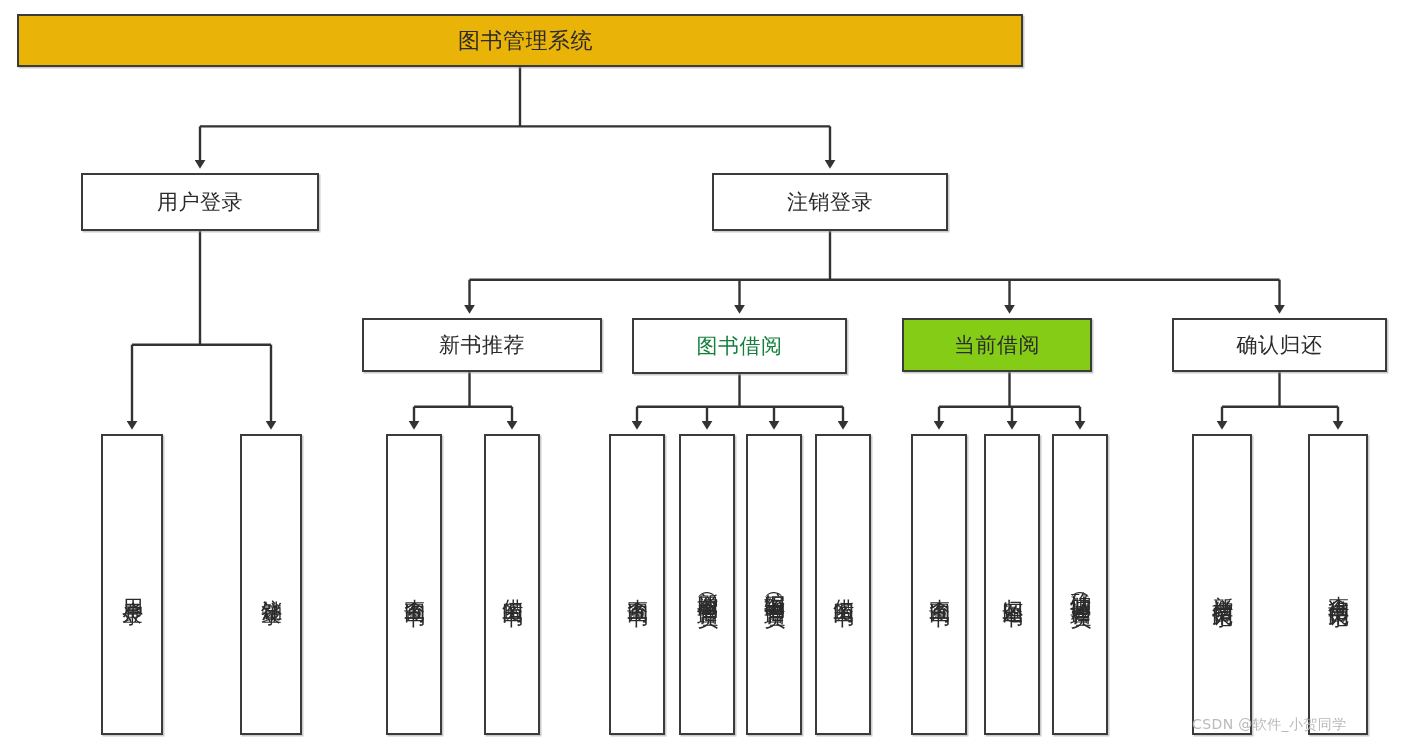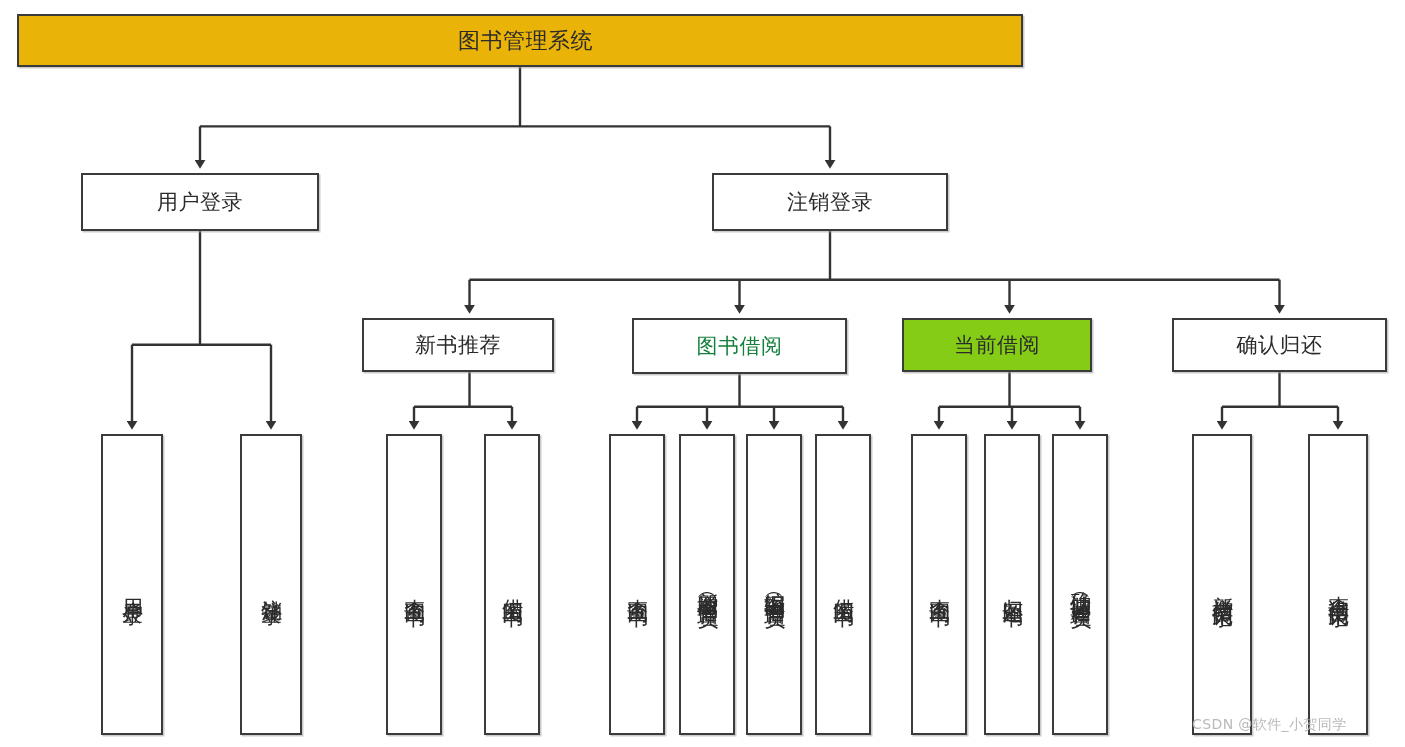--- a/index.html
+++ b/index.html
@@ -119,21 +119,21 @@
   <div id="node-layer">
       <div class="node horiz root" style="left: 17px; top: 14px; width: 1006px; height: 53px; border-color: rgb(59, 59, 59); background: #eab308; color: rgb(43, 43, 43); padding-left: 11px;">
         <span class="lbl">图书管理系统</span>
       </div>
       <div class="node horiz" style="left: 81px; top: 173px; width: 238px; height: 58px; border-color: rgb(59, 59, 59); background: rgb(255, 255, 255); color: rgb(43, 43, 43);">
         <span class="lbl">用户登录</span>
       </div>
       <div class="node horiz" style="left: 712px; top: 173px; width: 236px; height: 58px; border-color: rgb(59, 59, 59); background: rgb(255, 255, 255); color: rgb(43, 43, 43);">
         <span class="lbl">注销登录</span>
       </div>
-      <div class="node horiz" style="left: 362px; top: 318px; width: 192px; height: 54px; border-color: rgb(59, 59, 59); background: rgb(255, 255, 255); color: rgb(43, 43, 43);">
+      <div class="node horiz" style="left: 362px; top: 318px; width: 240px; height: 54px; border-color: rgb(59, 59, 59); background: rgb(255, 255, 255); color: rgb(43, 43, 43);">
         <span class="lbl">新书推荐</span>
       </div>
       <div class="node horiz" style="left: 632px; top: 318px; width: 215px; height: 56px; border-color: rgb(59, 59, 59); background: rgb(255, 255, 255); color: #15803d;">
         <span class="lbl">图书借阅</span>
       </div>
       <div class="node horiz" style="left: 902px; top: 318px; width: 190px; height: 54px; border-color: rgb(59, 59, 59); background: #84cc16; color: rgb(43, 43, 43);">
         <span class="lbl">当前借阅</span>
       </div>
       <div class="node horiz" style="left: 1172px; top: 318px; width: 215px; height: 54px; border-color: rgb(59, 59, 59); background: rgb(255, 255, 255); color: rgb(43, 43, 43);">
         <span class="lbl">确认归还</span>

